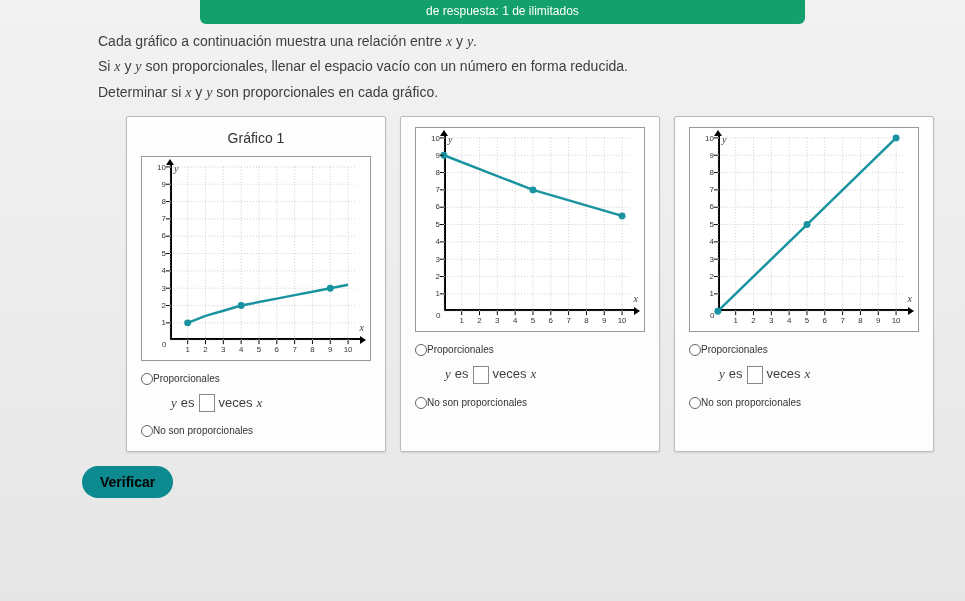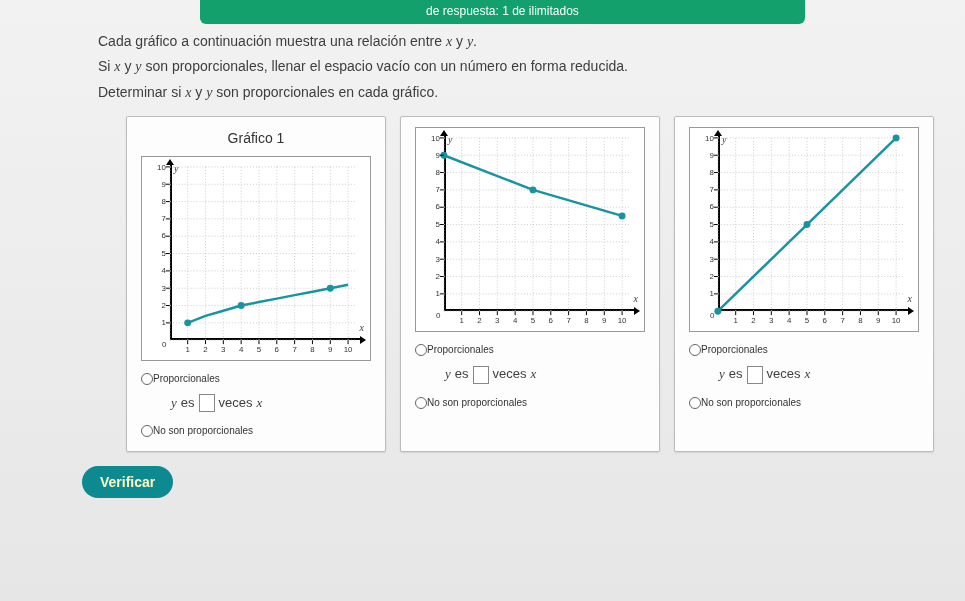--- a/index.html
+++ b/index.html
@@ -19,21 +19,21 @@
   .arrow-r { position:absolute; right:4px; bottom:16px; width:0;height:0;border-left:6px solid #000;border-top:4px solid transparent;border-bottom:4px solid transparent;}
   .arrow-u { position:absolute; left:24px; top:2px; width:0;height:0;border-bottom:6px solid #000;border-left:4px solid transparent;border-right:4px solid transparent;}
   .tlabel { position:absolute; font-size:8px; color:#333; }
   .axlabel { position:absolute; font-size:10px; font-style:italic; font-family:'Times New Roman',serif; }
   svg.plot { position:absolute; left:0; top:0; width:100%; height:100%; pointer-events:none; }
   .opt-row { display:flex; align-items:center; gap:0; font-size:10px; color:#333; margin-top:10px; }
   .radio { width:12px; height:12px; border:1px solid #666; border-radius:50%; background:#fff; flex:none; }
   .sub { margin-left: 30px; font-size:13px; margin-top:6px; display:flex; align-items:center; gap:4px; }
   .blank { display:inline-block; width:16px; height:18px; border:1px solid #888; background:#fff; vertical-align:middle; }
   .verify { margin: 14px 0 0 82px; }
-  .verify-btn { background:#0d8a8f; color:#fef9c3; border:none; border-radius:16px; padding:8px 18px; font-size:14px; font-weight:bold; cursor:pointer; }
+  .verify-btn { background:#0d8a8f; color:#000000; border:none; border-radius:16px; padding:8px 18px; font-size:14px; font-weight:bold; cursor:pointer; }
   .refresh { position:absolute; right:90px; top:136px; width:18px; height:18px; border:2px dotted #888; border-radius:50%; opacity:.4; }
 </style>
 </head>
 <body>
 <div class="page">
 
 <div class="topbar">
   <span>de respuesta: 1 de ilimitados</span>
 </div>
 

